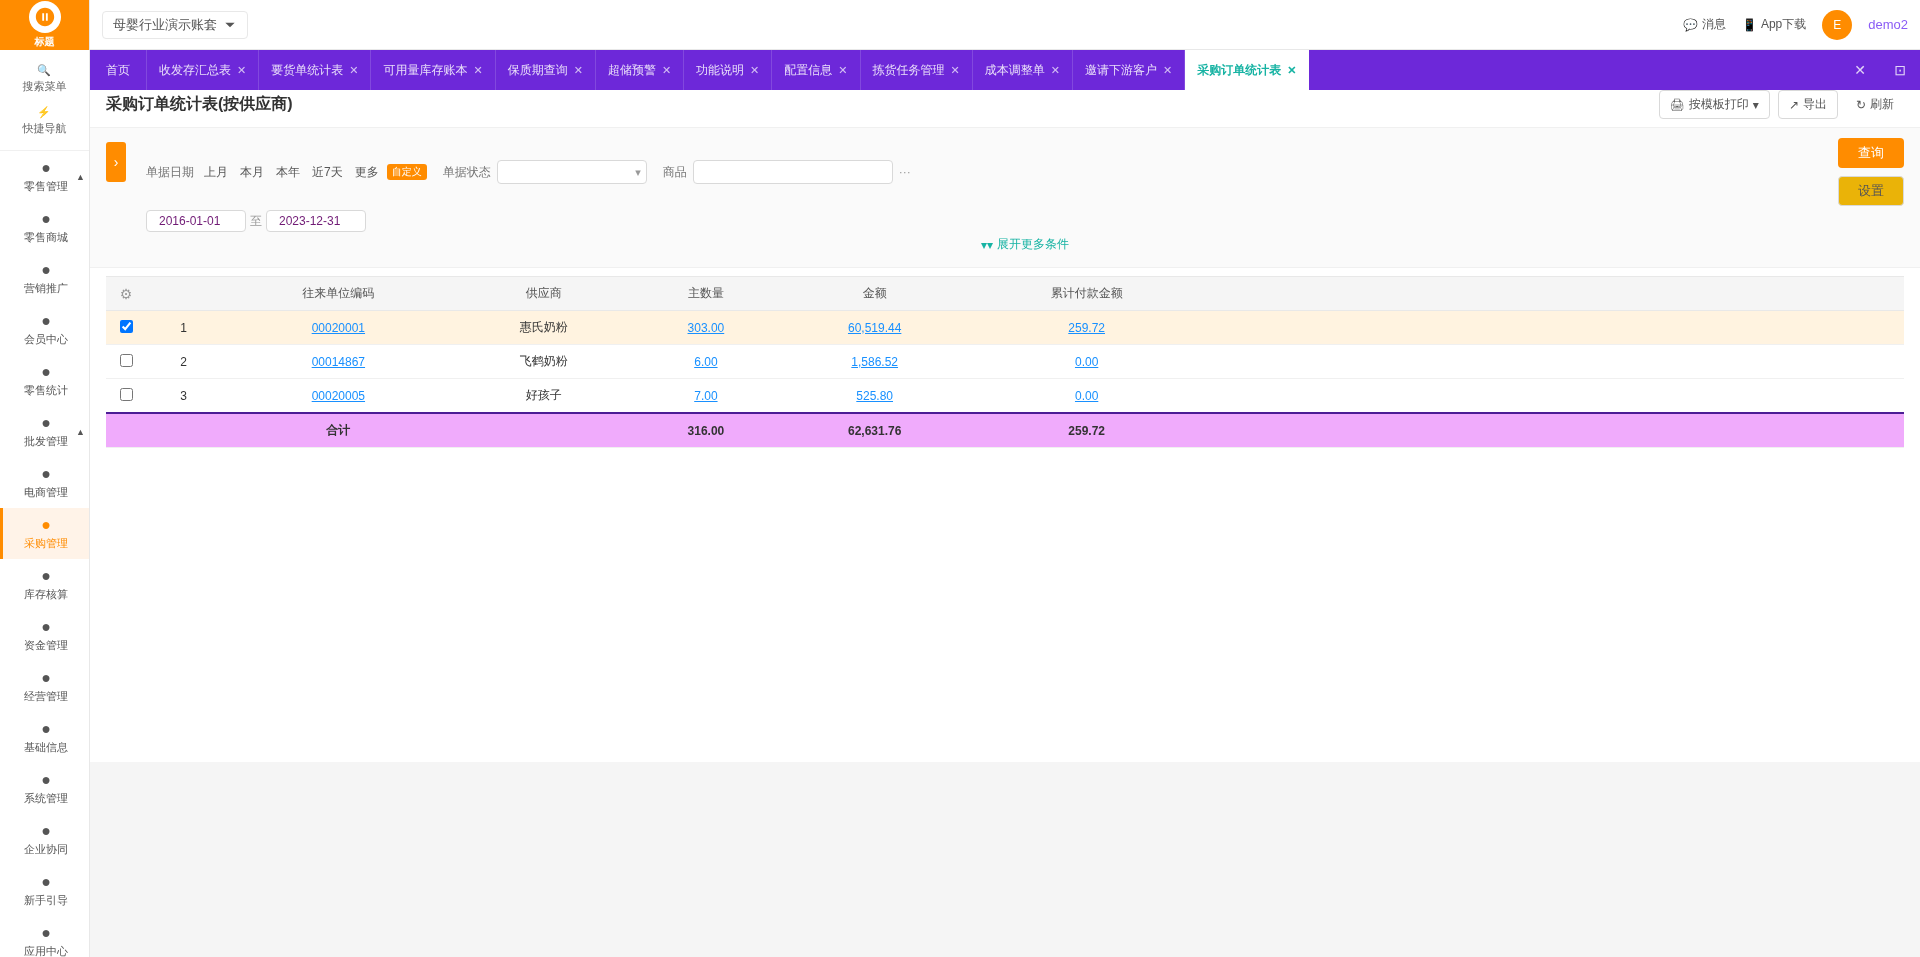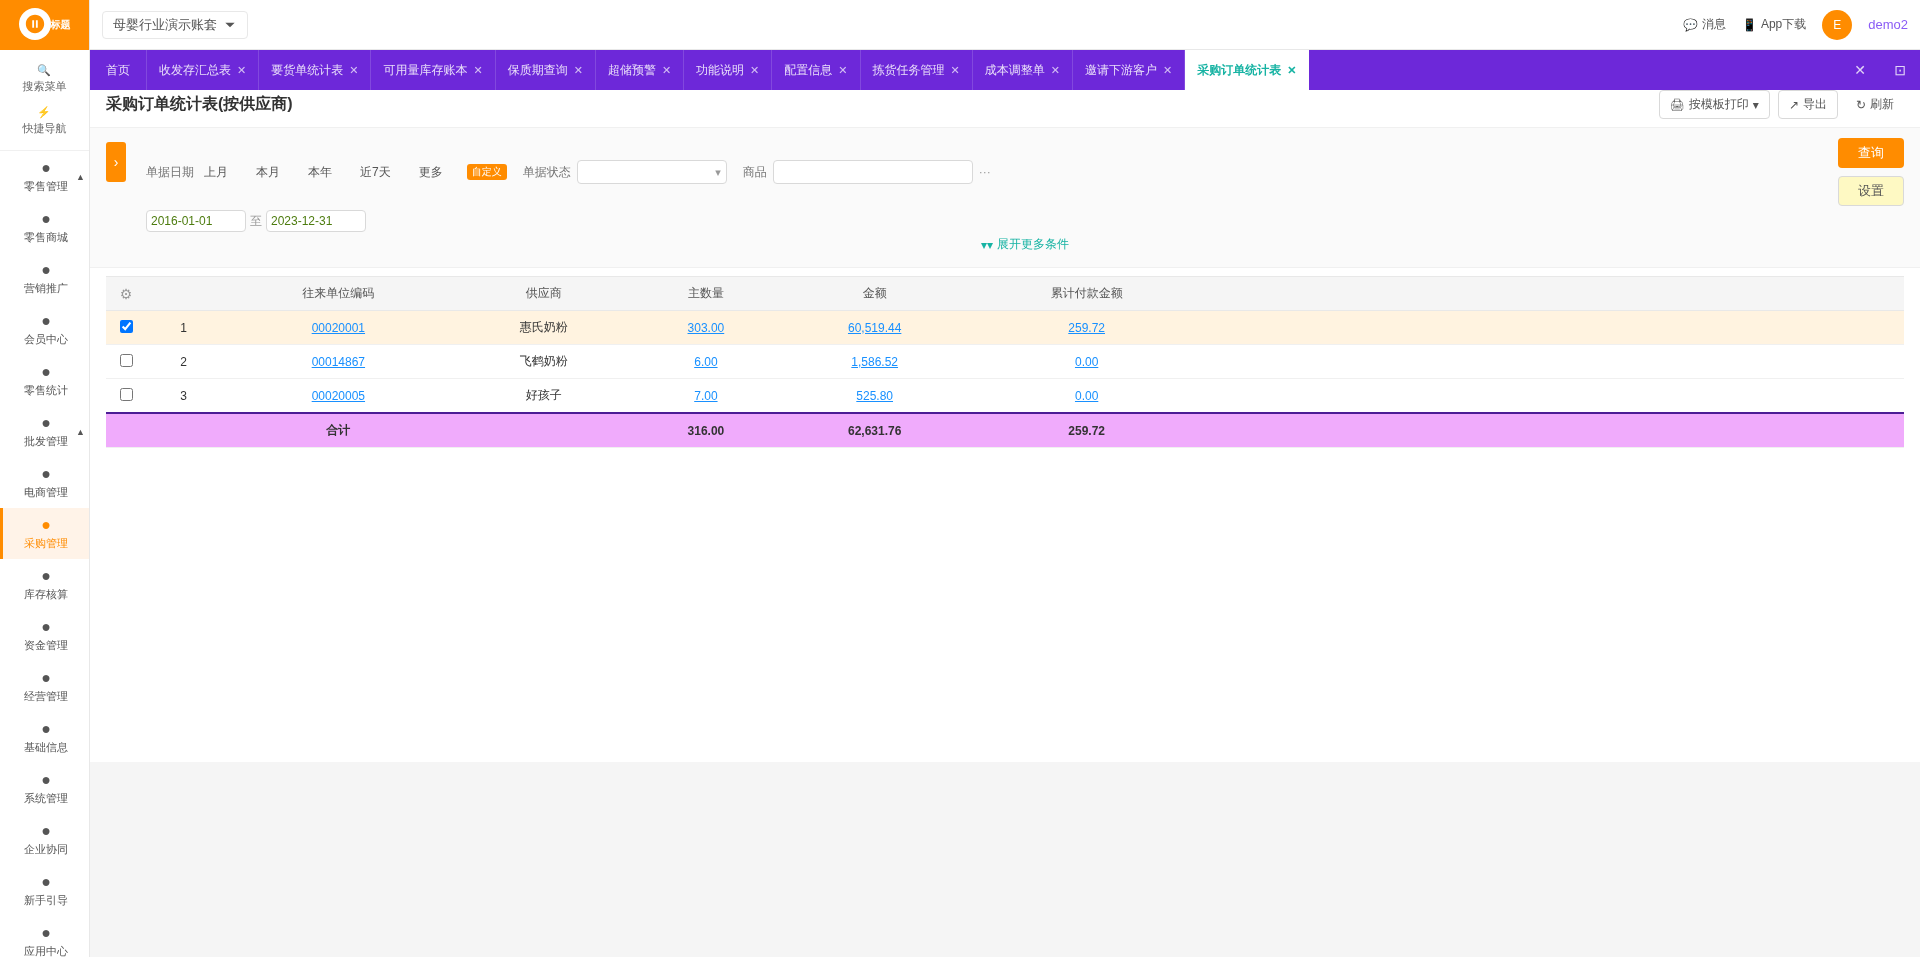--- a/index.html
+++ b/index.html
@@ -1,21 +1,21 @@
 <!DOCTYPE html>
 <html><head>
   <meta charset="utf-8">
   <style>
     * { margin: 0; padding: 0; box-sizing: border-box; }
     body { font-family: "Microsoft YaHei", "PingFang SC", sans-serif; font-size: 13px; background: #f5f5f5; width: 1920px; height: 957px; overflow: hidden; display: flex; }
 
     
     .sidebar { width: 90px; background: #fff; height: 957px; display: flex; flex-direction: column; border-right: 1px solid #e8e8e8; flex-shrink: 0; }
     .sidebar-logo { background: #ff8c00; height: 50px; display: flex; align-items: center; justify-content: center; color: white; font-size: 12px; font-weight: bold; flex-shrink: 0; }
-    .sidebar-logo-inner { display: flex; flex-direction: row; align-items: center; }
+    .sidebar-logo-inner { display: flex; flex-direction: column; align-items: center; }
     .sidebar-logo-icon { width: 32px; height: 32px; background: white; border-radius: 50%; display: flex; align-items: center; justify-content: center; margin-bottom: 2px; }
     .sidebar-logo-icon svg { width: 22px; height: 22px; }
     .sidebar-logo-text { font-size: 10px; color: white; }
     .sidebar-search { padding: 8px 4px; border-bottom: 1px solid #f0f0f0; }
     .sidebar-search-item { display: flex; flex-direction: column; align-items: center; padding: 6px 0; cursor: pointer; color: #666; font-size: 11px; gap: 2px; }
     .sidebar-nav-item { display: flex; flex-direction: column; align-items: center; padding: 8px 4px; cursor: pointer; color: #555; font-size: 11px; gap: 2px; border-left: 3px solid transparent; position: relative; }
     .sidebar-nav-item.active { color: #ff8c00; background: #fff3e8; border-left: 3px solid #ff8c00; }
     .sidebar-nav-item .nav-icon { font-size: 16px; }
     .sidebar-nav-item .nav-arrow { font-size: 9px; position: absolute; right: 4px; top: 50%; transform: translateY(-50%); }
 
@@ -52,36 +52,36 @@
     .page-actions { display: flex; align-items: center; gap: 8px; }
     .btn-template { display: flex; align-items: center; gap: 4px; border: 1px solid #d9d9d9; border-radius: 4px; padding: 5px 10px; font-size: 12px; color: #555; cursor: pointer; background: #fff; }
     .btn-export { display: flex; align-items: center; gap: 4px; border: 1px solid #d9d9d9; border-radius: 4px; padding: 5px 10px; font-size: 12px; color: #555; cursor: pointer; background: #fff; }
     .btn-refresh { display: flex; align-items: center; gap: 4px; border: none; padding: 5px 10px; font-size: 12px; color: #555; cursor: pointer; background: transparent; }
 
     
     .filter-area { padding: 10px 16px; background: #fafafa; border-bottom: 1px solid #f0f0f0; }
     .filter-row { display: flex; align-items: center; gap: 16px; flex-wrap: wrap; }
     .filter-item { display: flex; align-items: center; gap: 6px; }
     .filter-label { color: #737373; font-size: 12px; white-space: nowrap; }
-    .filter-date-shortcuts { display: flex; align-items: center; gap: 20px; justify-content: flex-end; }
+    .filter-date-shortcuts { display: flex; align-items: center; gap: 4px; justify-content: flex-end; }
     .date-shortcut { font-size: 12px; color: #555; cursor: pointer; padding: 2px 4px; }
     .date-shortcut.more { color: #555; }
     .date-range { display: flex; align-items: center; gap: 4px; margin-top: 4px; }
-    .date-input { border: 1px solid #d9d9d9; border-radius: 4px; padding: 3px 4px; font-size: 12px; color: #4d7c0f; background: #fff; width: 100px; }
+    .date-input { border: 1px solid #d9d9d9; border-radius: 4px; padding: 3px 12px; font-size: 12px; color: #701a75; background: #fff; width: 100px; }
     .date-sep { color: #999; font-size: 12px; }
     .custom-badge { background: #ff8c00; color: white; font-size: 10px; padding: 1px 5px; border-radius: 3px; }
     .filter-select { border: 1px solid #d9d9d9; border-radius: 4px; padding: 4px 24px 4px 8px; font-size: 12px; color: #333; background: #fff; cursor: pointer; appearance: none; min-width: 150px; position: relative; }
     .select-wrapper { position: relative; display: inline-flex; align-items: center; }
     .select-wrapper::after { content: '▾'; position: absolute; right: 6px; color: #999; font-size: 11px; pointer-events: none; }
     .filter-goods-input { border: 1px solid #d9d9d9; border-radius: 4px; padding: 4px 8px; font-size: 12px; color: #333; background: #fff; width: 200px; }
     .filter-goods-more { color: #999; font-size: 12px; cursor: pointer; }
     .expand-btn { display: flex; align-items: center; gap: 4px; color: #17b3a3; font-size: 12px; cursor: pointer; border: none; background: transparent; }
     .filter-row-2 { display: flex; align-items: center; justify-content: center; padding: 4px 0; }
     .btn-query { background: #ff8c00; color: white; border: none; border-radius: 4px; padding: 6px 20px; font-size: 13px; cursor: pointer; }
-    .btn-settings { border: 1px solid #d9d9d9; border-radius: 4px; padding: 5px 16px; font-size: 13px; color: #555; cursor: pointer; background: #fef9c3; margin-top: 4px; }
+    .btn-settings { border: 1px solid #d9d9d9; border-radius: 4px; padding: 5px 16px; font-size: 13px; color: #555; cursor: pointer; background: #eab308; margin-top: 4px; }
 
     
     .table-area { padding: 0 16px 16px 16px; }
     .data-table { width: 100%; border-collapse: collapse; margin-top: 8px; }
     .data-table th { background: #f5f5f5; padding: 8px 12px; text-align: center; font-size: 12px; color: #555; font-weight: normal; border-bottom: 1px solid #e8e8e8; border-top: 1px solid #e8e8e8; }
     .data-table td { padding: 8px 12px; text-align: center; font-size: 12px; color: #333; border-bottom: 1px solid #f0f0f0; }
     .data-table tr.selected td { background: #fff3e0; }
     .data-table td.link { color: #1890ff; cursor: pointer; text-decoration: underline; }
     .data-table td.number { text-align: center; }
     .data-table .th-settings { width: 40px; }

